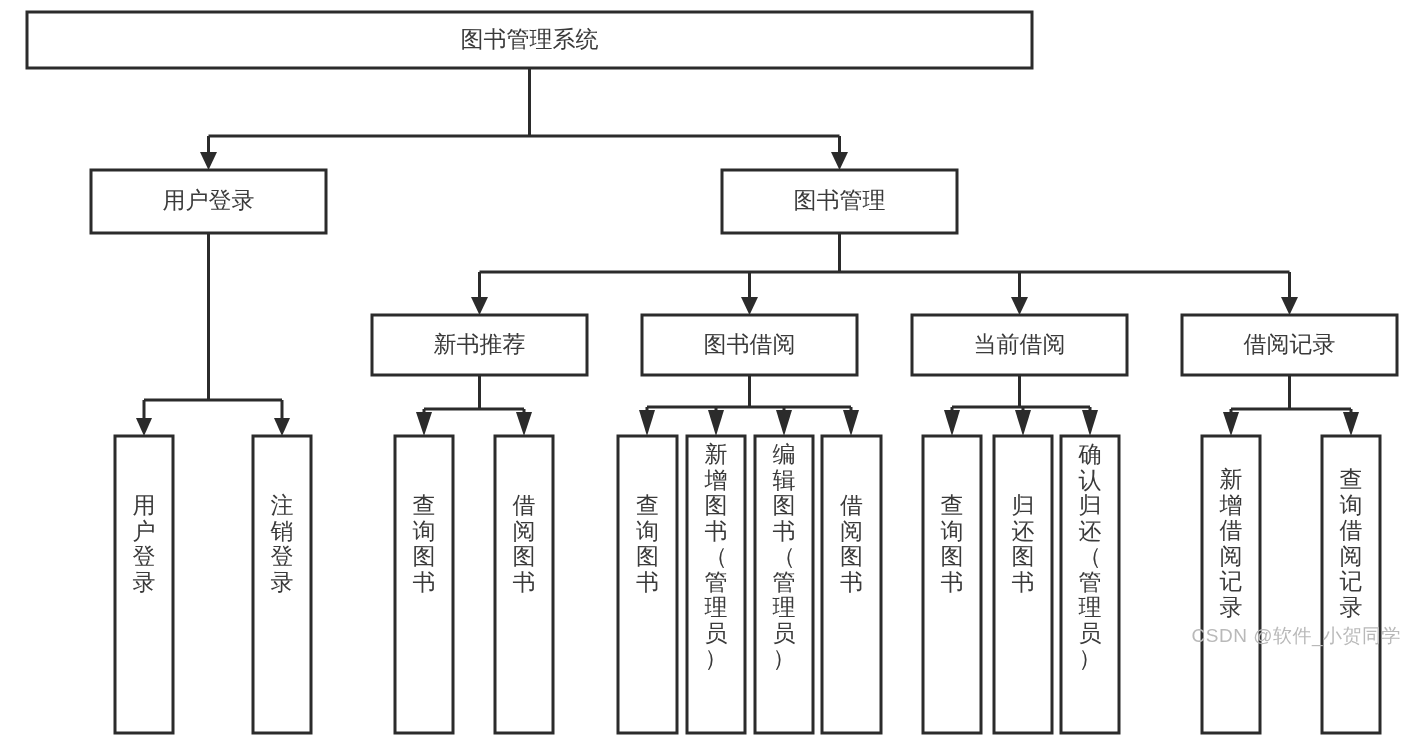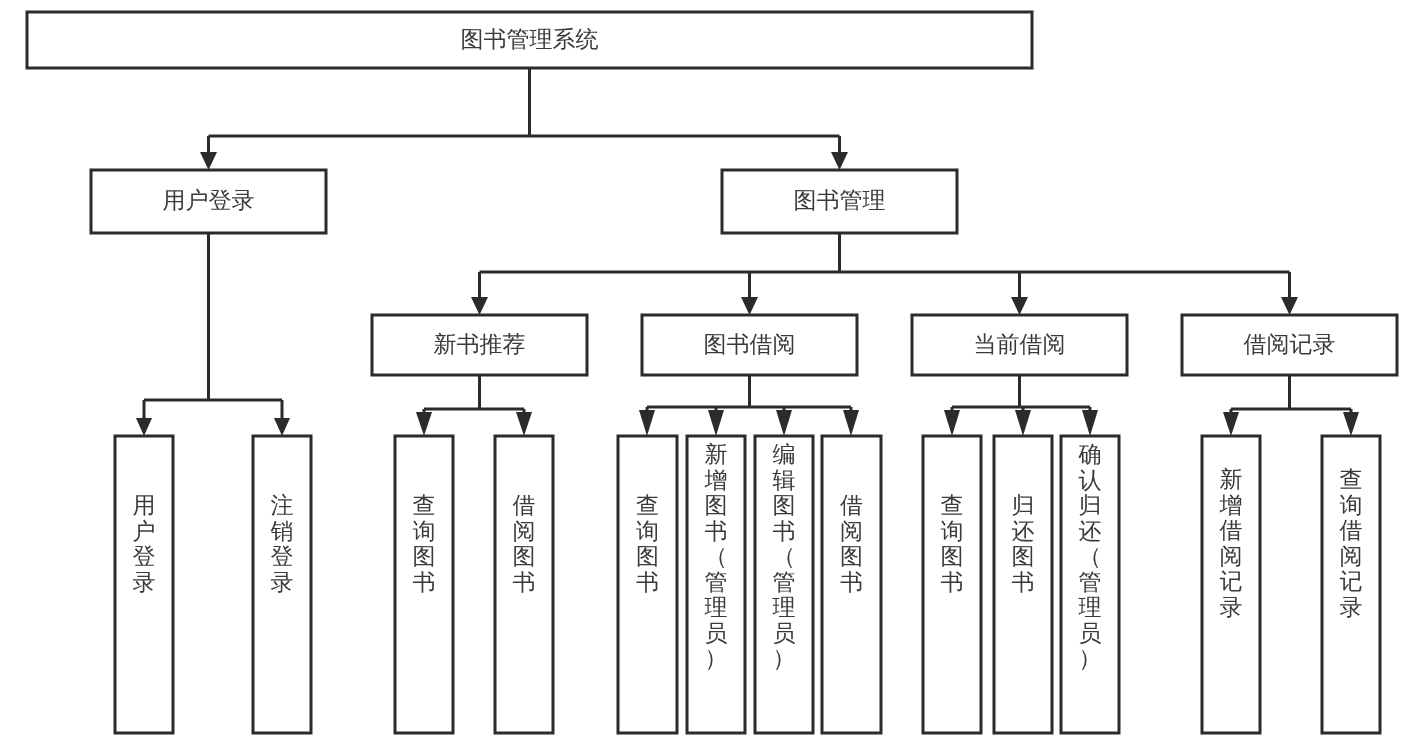--- a/index.html
+++ b/index.html
@@ -212,13 +212,14 @@
         <rect class="node-box" x="1192" y="436" width="58" height="297"></rect>
         <text class="node-label-vertical" x="1221" y="487"><tspan x="1221" y="487">新</tspan><tspan x="1221" y="512.5">增</tspan><tspan x="1221" y="538">借</tspan><tspan x="1221" y="563.5">阅</tspan><tspan x="1221" y="589">记</tspan><tspan x="1221" y="614.5">录</tspan></text>
       </g>
       <g>
         <rect class="node-box" x="1312" y="436" width="58" height="297"></rect>
         <text class="node-label-vertical" x="1341" y="487"><tspan x="1341" y="487">查</tspan><tspan x="1341" y="512.5">询</tspan><tspan x="1341" y="538">借</tspan><tspan x="1341" y="563.5">阅</tspan><tspan x="1341" y="589">记</tspan><tspan x="1341" y="614.5">录</tspan></text>
       </g>
     </g>
   </svg>
 
+  <div class="watermark">CSDN @软件_小贺同学</div>
 </div>
 
 </body></html>

